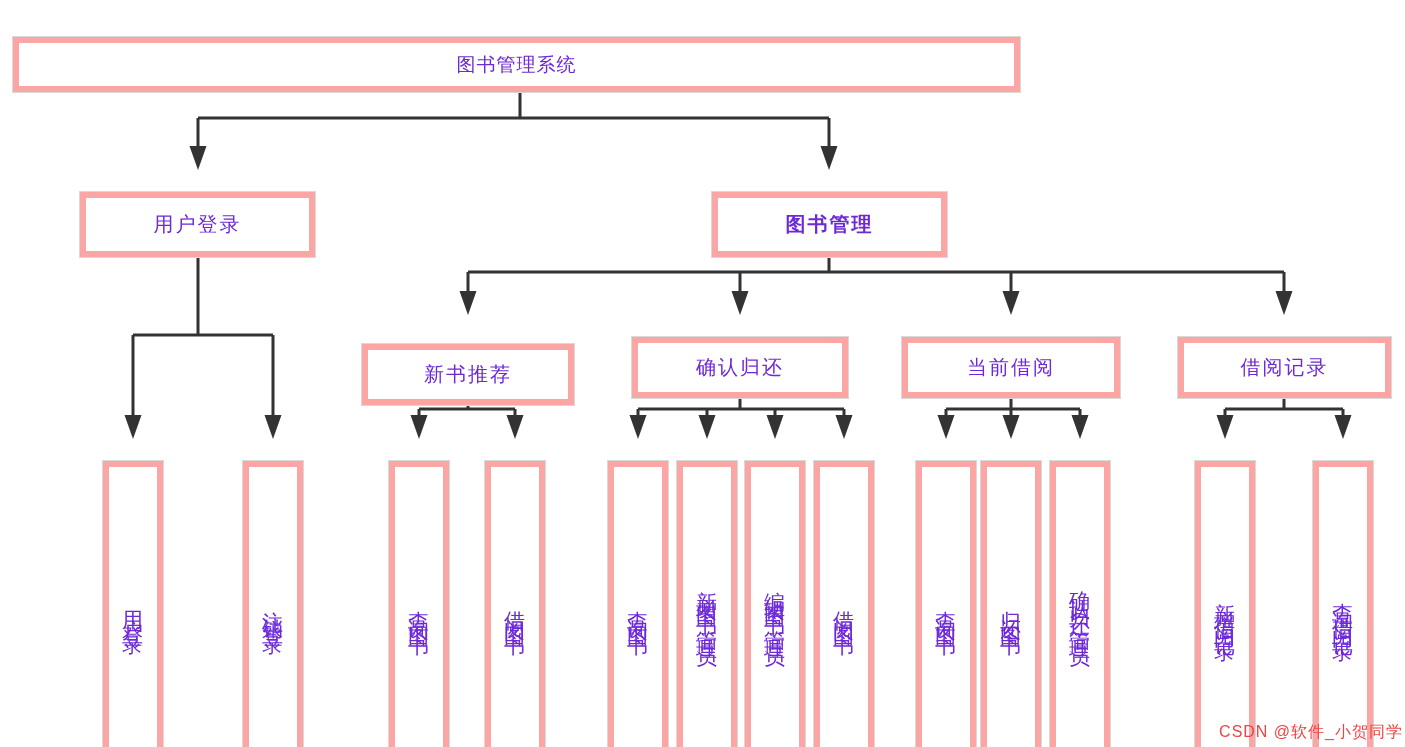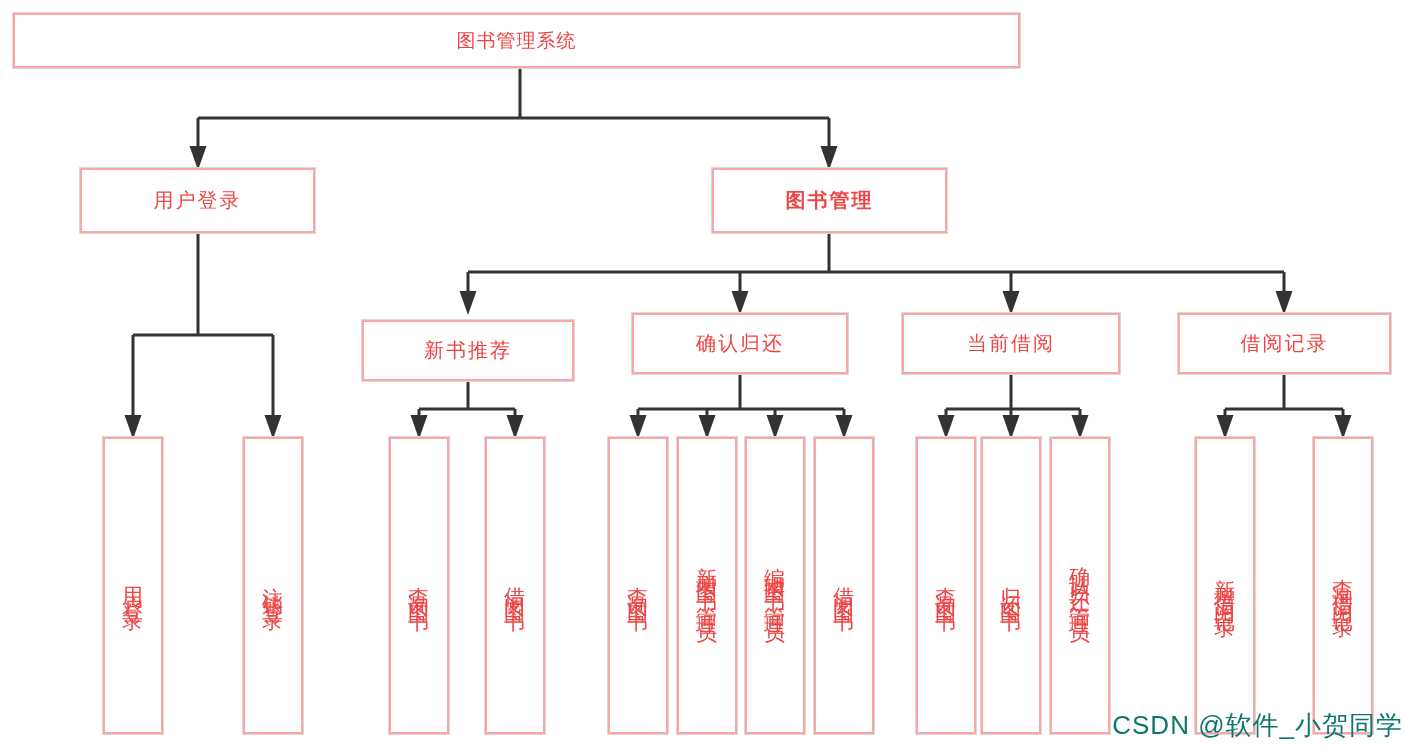--- a/index.html
+++ b/index.html
@@ -7,42 +7,43 @@
     position:relative;
     width:1405px; height:747px;
     background:#ffffff;
     font-family:"Liberation Sans", sans-serif;
     overflow:hidden;
   }
   svg.connectors { position:absolute; left:0; top:0; width:1405px; height:747px; }
   .node {
     position:absolute;
     background:#ffffff;
-    border:2px solid #fca5a5;
+    border:6px solid #fca5a5;
     box-sizing:border-box;
     display:flex; align-items:center; justify-content:center;
-    color:#ef4444;
+    color:#6d28d9;
     box-shadow:0 0 0 1px #d9d9d9;
     z-index:2;
+    margin-top:24px;
   }
   .hbox span { font-size:20px; letter-spacing:2px; white-space:nowrap; }
   .root  span { font-size:19px; letter-spacing:1px; }
   .vbox span {
     writing-mode:vertical-rl;
     text-orientation:mixed;
     font-size:21px;
     letter-spacing:0.38em;
     line-height:1;
     white-space:nowrap;
   }
   .watermark {
     position:absolute;
     right:2px; bottom:4px;
-    color:#0f766e;
-    font-size:26px;
+    color:#ef4444;
+    font-size:16px;
     letter-spacing:1px;
     z-index:6;
     white-space:nowrap;
   }
 </style>
 </head>
 <body>
 
 <div class="canvas">
 

